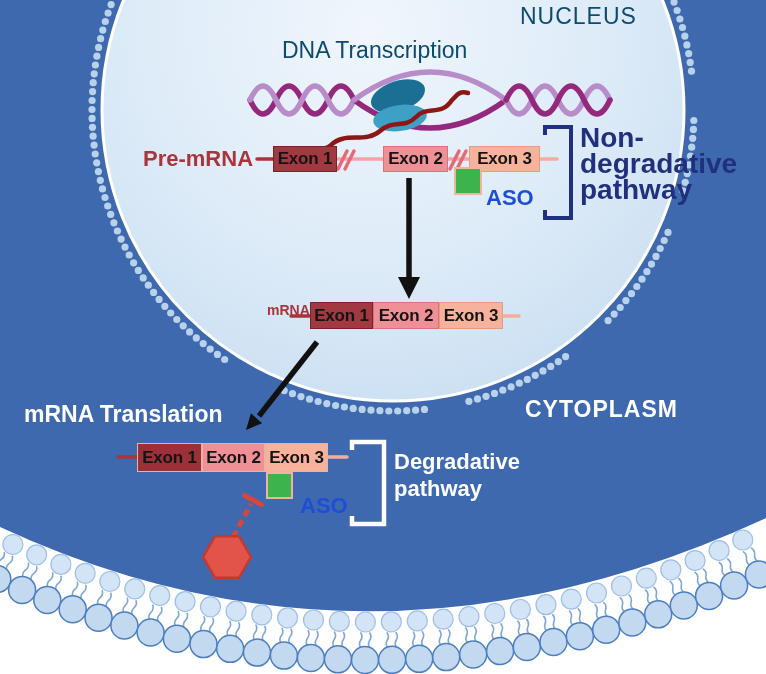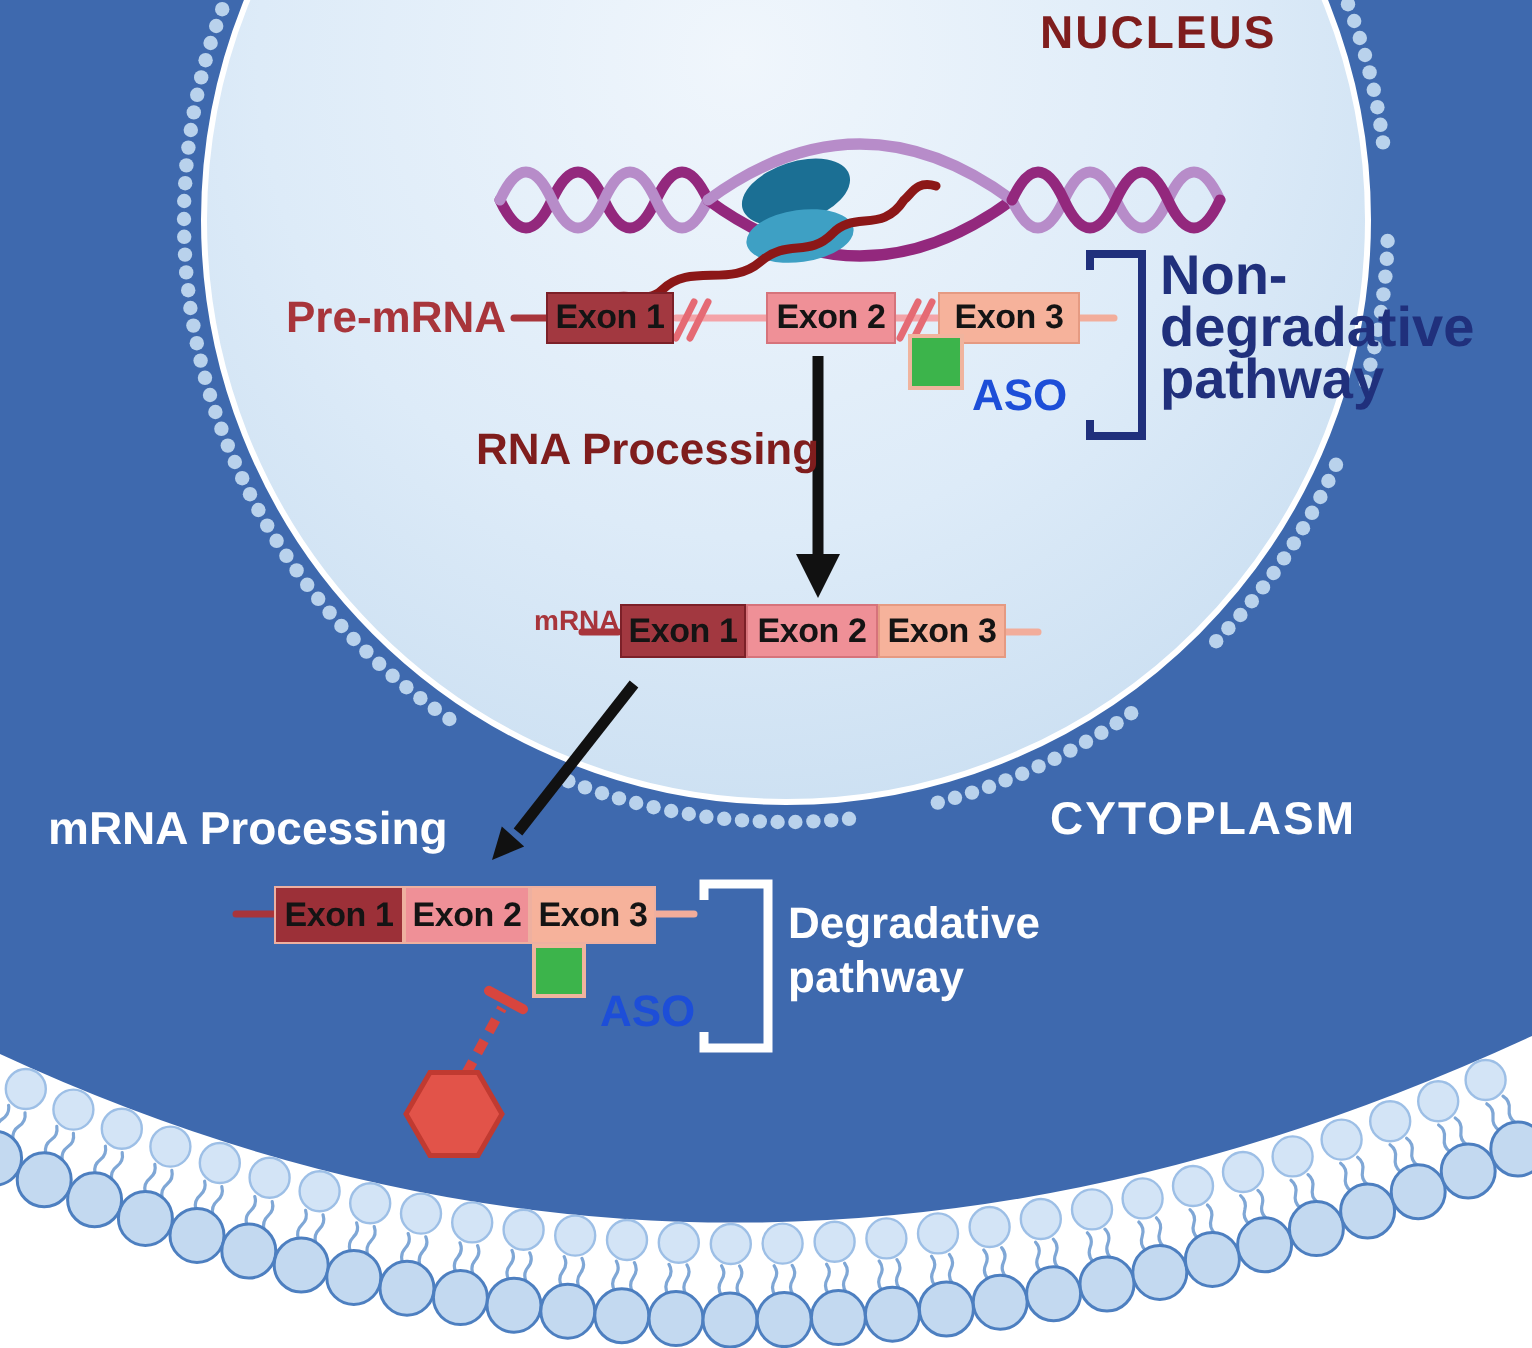--- a/index.html
+++ b/index.html
@@ -3,21 +3,21 @@
 <meta charset="utf-8">
 <style>
   html,body{margin:0;padding:0;background:#ffffff;}
   #stage{
     position:relative; width:766px; height:674px; overflow:hidden;
     background:#ffffff; font-family:"Liberation Sans", sans-serif;
     outline:1px solid #777;
   }
   #scene{position:absolute;left:0;top:0;}
   .lbl{position:absolute; white-space:nowrap; line-height:1.18;}
-  .blk{color:#7f1d1d; font-weight:bold;}
+  .blk{color:#0c4a6e; font-weight:normal;}
   .wht{color:#ffffff; font-weight:bold;}
   .dred{color:#a8353b; font-weight:bold;}
   .grn{color:#1d4ed8; font-weight:bold;}
   .navy{color:#20307c; font-weight:bold; font-weight:600;}
   .red{color:#d8453e; font-weight:bold;}
   .exon{
     position:absolute; display:flex; align-items:center; justify-content:center;
     font-weight:bold; font-size:17px; color:#141414; box-sizing:border-box;
     letter-spacing:-0.2px;
   }
@@ -346,45 +346,45 @@
 
     <g>
       <line x1="233" y1="537" x2="251" y2="504" stroke="#d8453e" stroke-width="5" stroke-dasharray="7 5"></line>
       <line x1="244.5" y1="495.4" x2="261.5" y2="504.6" stroke="#d8453e" stroke-width="5" stroke-linecap="round"></line>
       <polygon points="251,557 239,577.8 215,577.8 203,557 215,536.2 239,536.2" fill="#e25349" stroke="#c03a31" stroke-width="2.5"></polygon>
     </g>
   </svg>
 
   <div class="lbl blk" style="left:520px; top:3px; font-size:23px; letter-spacing:1px;">NUCLEUS</div>
 
+  <div class="lbl blk" style="left:282px; top:37px; font-size:23px;">DNA Transcription</div>
 
   <div class="lbl dred" style="left:143px; top:146px; font-size:22px;">Pre-mRNA</div>
 
   <div class="exon e1" style="left:273px; top:146px; width:64px; height:26px;">Exon 1</div>
   <div class="exon e2" style="left:383px; top:146px; width:65px; height:26px;">Exon 2</div>
   <div class="exon e3" style="left:469px; top:146px; width:71px; height:26px;">Exon 3</div>
 
   <div class="aso-square" style="left:454px; top:167px; width:28px; height:28px;"></div>
   <div class="lbl grn" style="left:486px; top:185px; font-size:22px;">ASO</div>
 
   <div class="lbl navy" style="left:580px; top:125px; font-size:28px; line-height:26px; font-weight:600;">
     <div>Non-</div>
     <div>degradative</div>
     <div>pathway</div>
   </div>
 
-  <div class="lbl blk" style="left:238px; top:212px; font-size:22px;">RNA Processing</div>
 
   <div class="lbl dred" style="left:234px; top:302px; font-size:14px;margin-left:33px;">mRNA</div>
 
   <div class="exon e1" style="left:310px; top:302px; width:63px; height:27px;">Exon 1</div>
   <div class="exon e2" style="left:373px; top:302px; width:66px; height:27px;">Exon 2</div>
   <div class="exon e3" style="left:439px; top:302px; width:64px; height:27px;">Exon 3</div>
 
-  <div class="lbl wht" style="left:24px; top:401px; font-size:23px;">mRNA Processing</div>
+  <div class="lbl wht" style="left:24px; top:401px; font-size:23px;">mRNA Translation</div>
 
   <div class="lbl wht" style="left:525px; top:396px; font-size:23px; letter-spacing:1px;">CYTOPLASM</div>
 
   <div class="exon t1" style="left:137px; top:443px; width:65px; height:29px;">Exon 1</div>
   <div class="exon t2" style="left:202px; top:443px; width:63px; height:29px;">Exon 2</div>
   <div class="exon t3" style="left:265px; top:443px; width:63px; height:29px;">Exon 3</div>
 
   <div class="aso-square" style="left:266px; top:472px; width:27px; height:27px;"></div>
   <div class="lbl grn" style="left:300px; top:493px; font-size:22px;">ASO</div>
 

